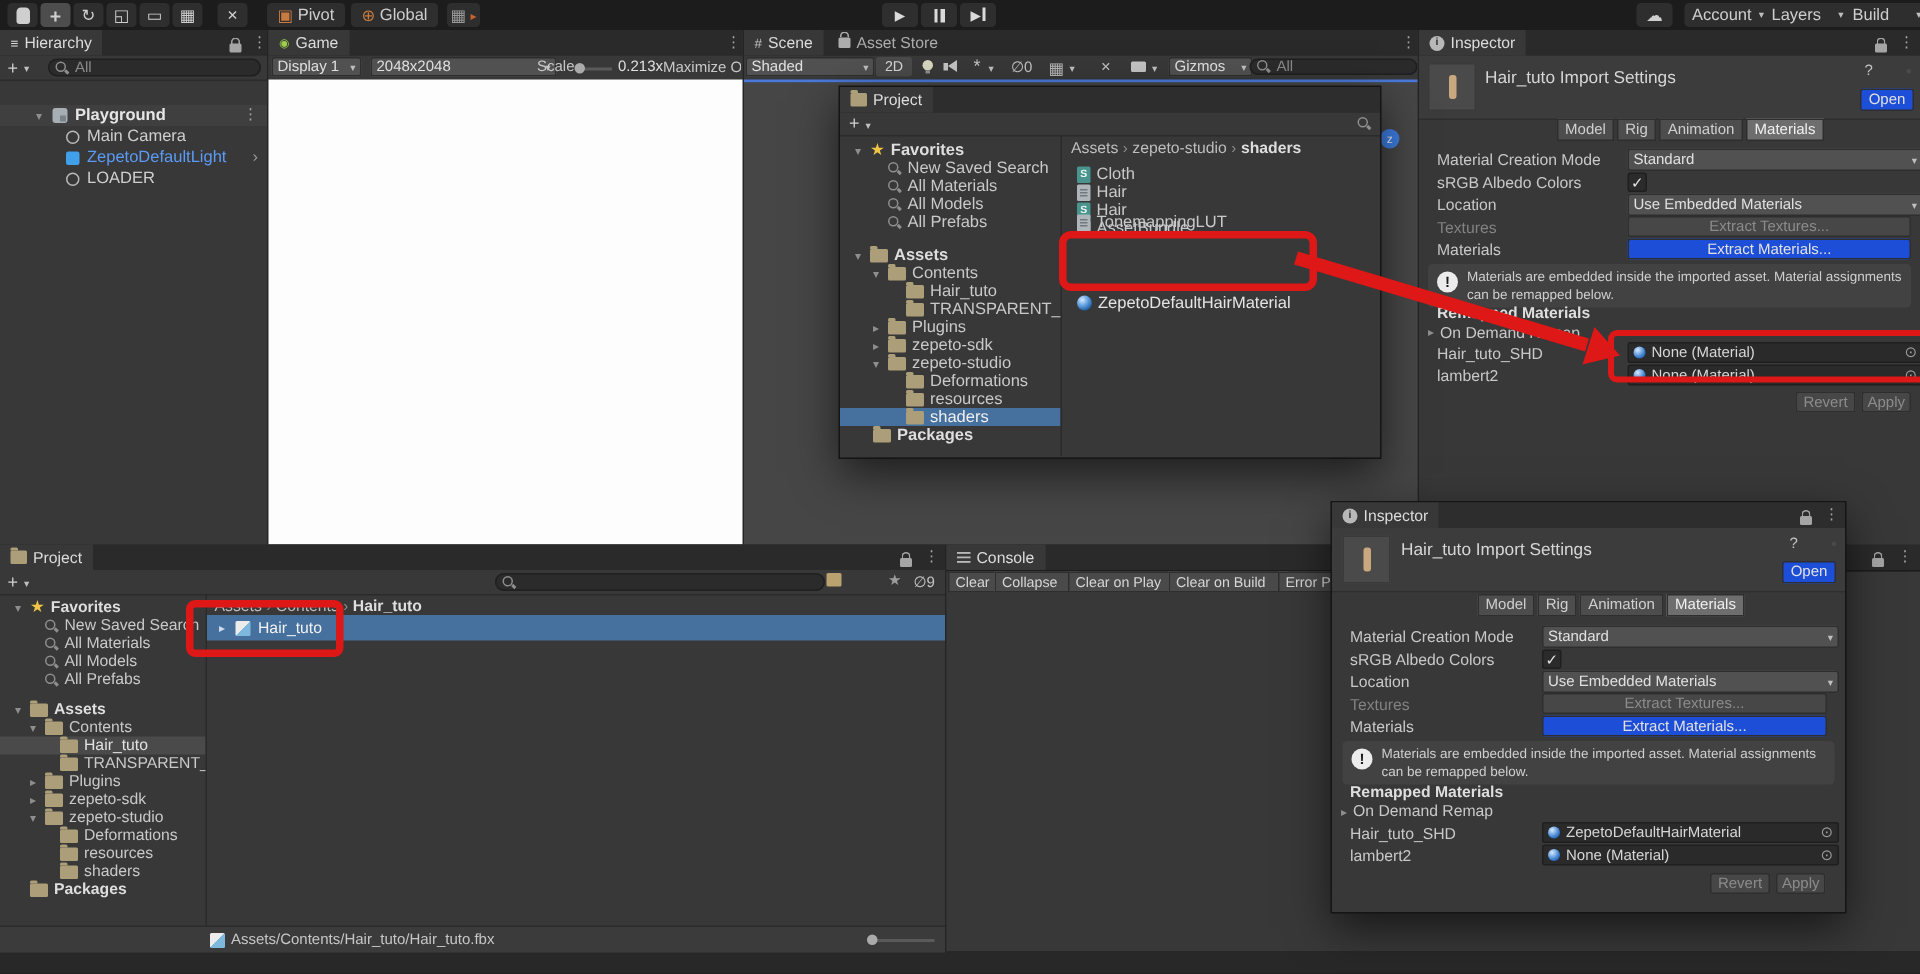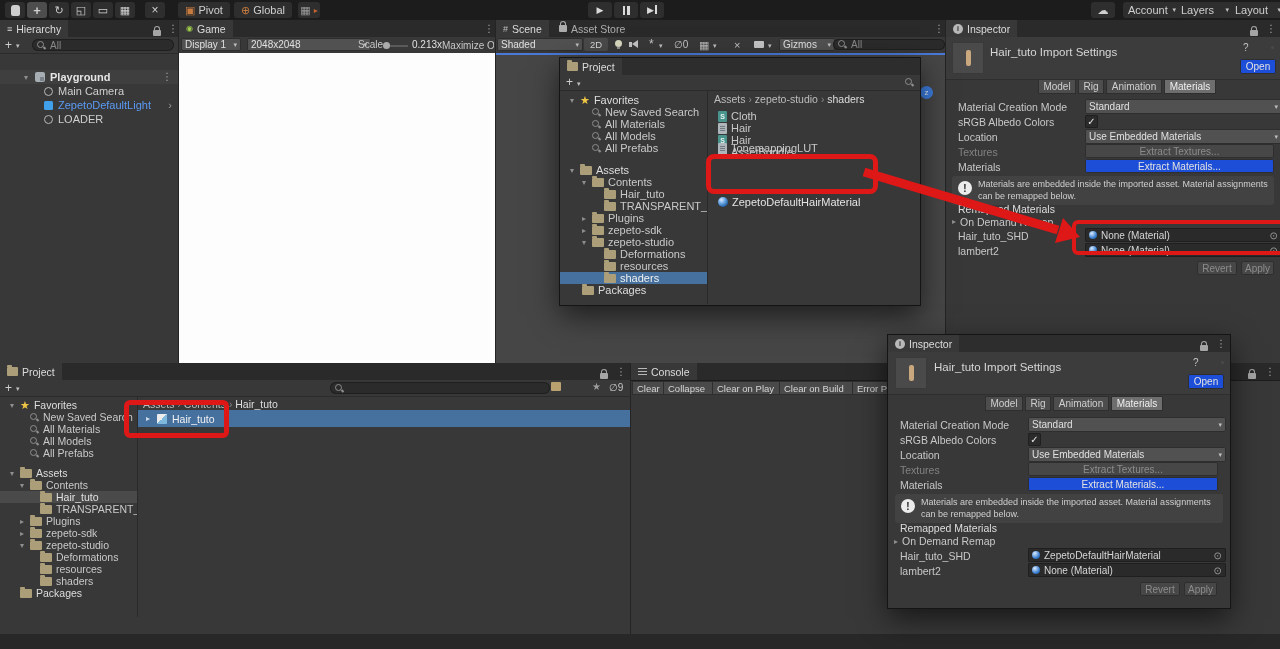--- a/index.html
+++ b/index.html
@@ -7,21 +7,21 @@
        font-family:"Liberation Sans",sans-serif;color:#C8C8C8;font-size:11px;}
   .abs{position:absolute}
   .panel{position:absolute;background:#383838}
   .tabbar{position:absolute;left:0;right:0;top:0;height:17px;background:#2A2A2A;border-bottom:1px solid #1C1C1C}
   .tab{position:absolute;top:0;height:17px;display:flex;align-items:center;gap:4px;padding:0 7px;
        font-size:10.5px;color:#ADADAD;white-space:nowrap}
   .tab.on{background:#383838;color:#DCDCDC}
   .kebab{color:#A8A8A8;font-size:10px;line-height:1}
   .lbl{position:absolute;font-size:10.5px;color:#C8C8C8;white-space:nowrap}
   .dim{color:#828282}
-  .bold{font-weight:normal;color:#DEDEDE}
+  .bold{font-weight:bold;color:#DEDEDE}
   .dd{position:absolute;height:15px;background:#515151;box-shadow:inset 0 0 0 1px #2E2E2E;border-radius:2px;
       display:flex;align-items:center;justify-content:space-between;gap:4px;padding:0 4px;font-size:10px;color:#E0E0E0;white-space:nowrap;overflow:hidden}
   .car{color:#BFBFBF;font-size:7px}
   .car8{font-size:8px;color:#8E8E8E;width:8px;flex:0 0 8px;text-align:center}
   .ubtn{position:absolute;height:14px;background:#1d4ed8;box-shadow:inset 0 0 0 1px #2E2E2E;border-radius:2px;
         color:#E2E2E2;font-size:10px;display:flex;align-items:center;justify-content:center;white-space:nowrap}
   .ubtn.dis{color:#8C8C8C;background:#474747}
   .itab{position:absolute;height:15px;background:#4D4D4D;box-shadow:inset 0 0 0 1px #2E2E2E;color:#CFCFCF;
         font-size:10px;display:flex;align-items:center;justify-content:center;white-space:nowrap}
   .itab.on{background:#6E6E6E;color:#F0F0F0}
@@ -131,21 +131,21 @@
       </div>
     <div class="tbtn" style="left:1123px;width:48px;justify-content:space-between;padding:0 5px">
         <span>Account</span>
         <span class="car">▾</span>
       </div>
     <div class="tbtn" style="left:1176px;width:48px;justify-content:space-between;padding:0 5px">
         <span>Layers</span>
         <span class="car">▾</span>
       </div>
     <div class="tbtn" style="left:1230px;width:46px;justify-content:space-between;padding:0 5px">
-        <span>Layout</span>
+        <span>Build</span>
         <span class="car">▾</span>
       </div>
   </div>
 
   <div class="panel" style="left:0;top:20px;width:178px;height:343px;border-right:1px solid #242424">
     <div class="tabbar">
       <div class="tab on" style="left:0">
           <span style="font-size:9px">≡</span>
           <span>Hierarchy</span>
         </div>
@@ -450,20 +450,26 @@
       <div class="abs" style="left:5px;top:2px;font-size:10.5px;white-space:nowrap">
         <span style="color:#BDBDBD">Assets</span><span class="bc-sep">›</span><span style="color:#BDBDBD">Contents</span><span class="bc-sep">›</span><span class="bold">Hair_tuto</span>
       </div>
       <div class="abs" style="left:0;top:14px;width:492px;height:17px;background:#46709E;display:flex;align-items:center;gap:5px">
         <span class="car8" style="margin-left:6px;color:#CFDCEC">▸</span>
         <span class="mo"></span>
         <span style="color:#F2F2F2;font-size:10.5px">Hair_tuto</span>
       </div>
     </div>
 
+    <div class="abs" style="left:0;top:254px;width:630px;height:17px;background:#3B3B3B;border-top:1px solid #2A2A2A">
+      <span class="mo abs" style="left:140px;top:4px"></span>
+      <span class="lbl" style="left:154px;top:3px;font-size:10px;color:#C6C6C6">Assets/Contents/Hair_tuto/Hair_tuto.fbx</span>
+      <div class="track" style="left:578px;top:8px;width:45px"></div>
+      <span class="knob" style="left:578px;top:5px"></span>
+    </div>
   </div>
 
   <div class="panel" style="left:631px;top:363px;width:649px;height:271px">
     <div class="tabbar">
       <div class="tab on" style="left:0">
           <span style="width:9px;height:8px;background:linear-gradient(#B8B8B8 1.5px,transparent 1.5px);background-size:100% 3px;display:inline-block"></span>
           <span>Console</span>
         </div>
       <span class="abs" style="left:617px;top:6px"><span class="lk"></span></span>
       <span class="kebab abs" style="left:634px;top:4px">⋮</span>

